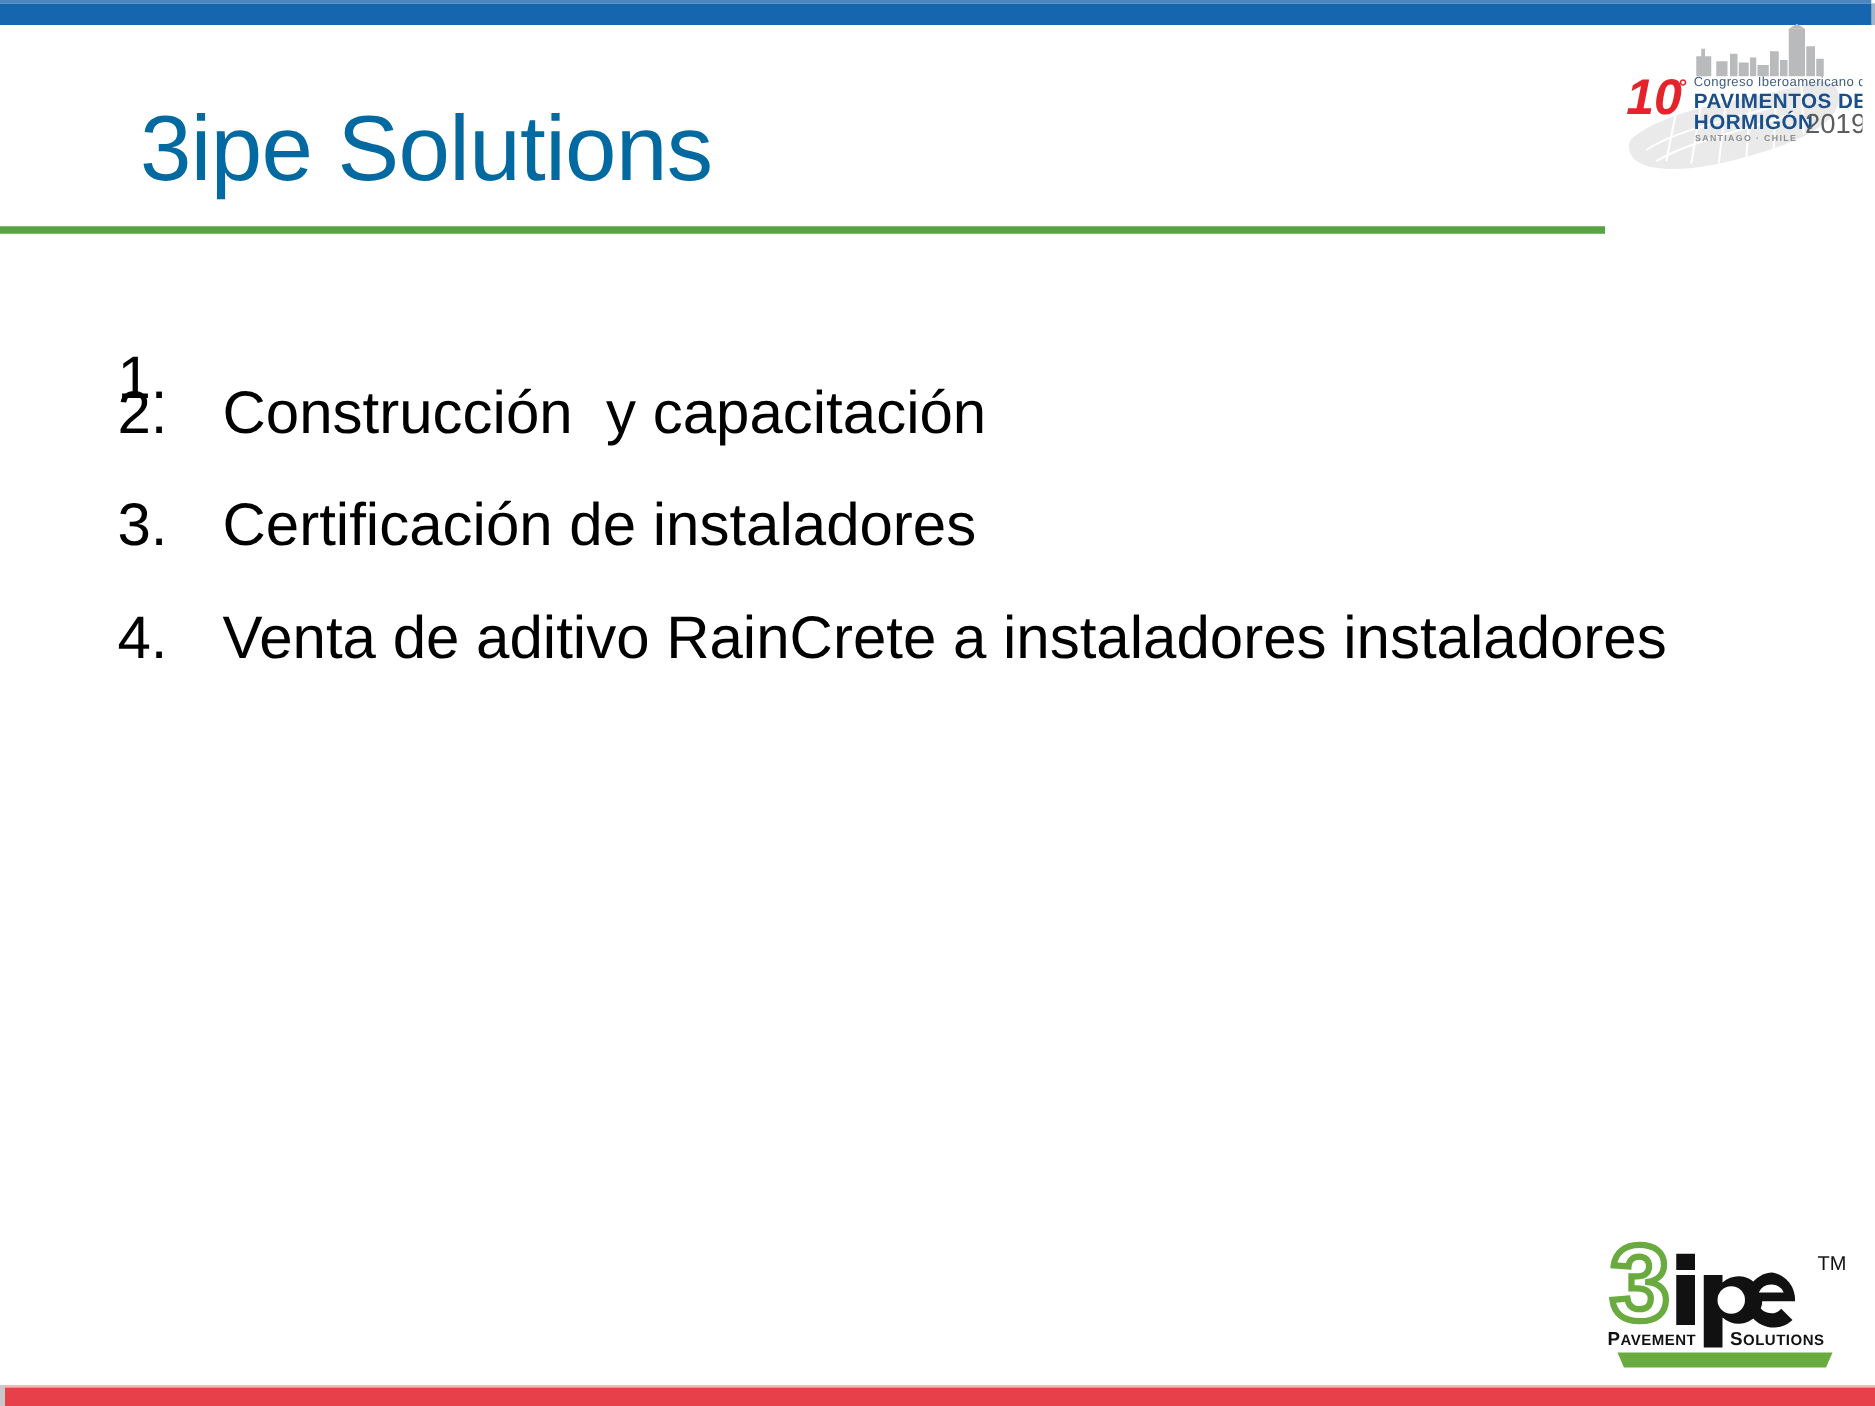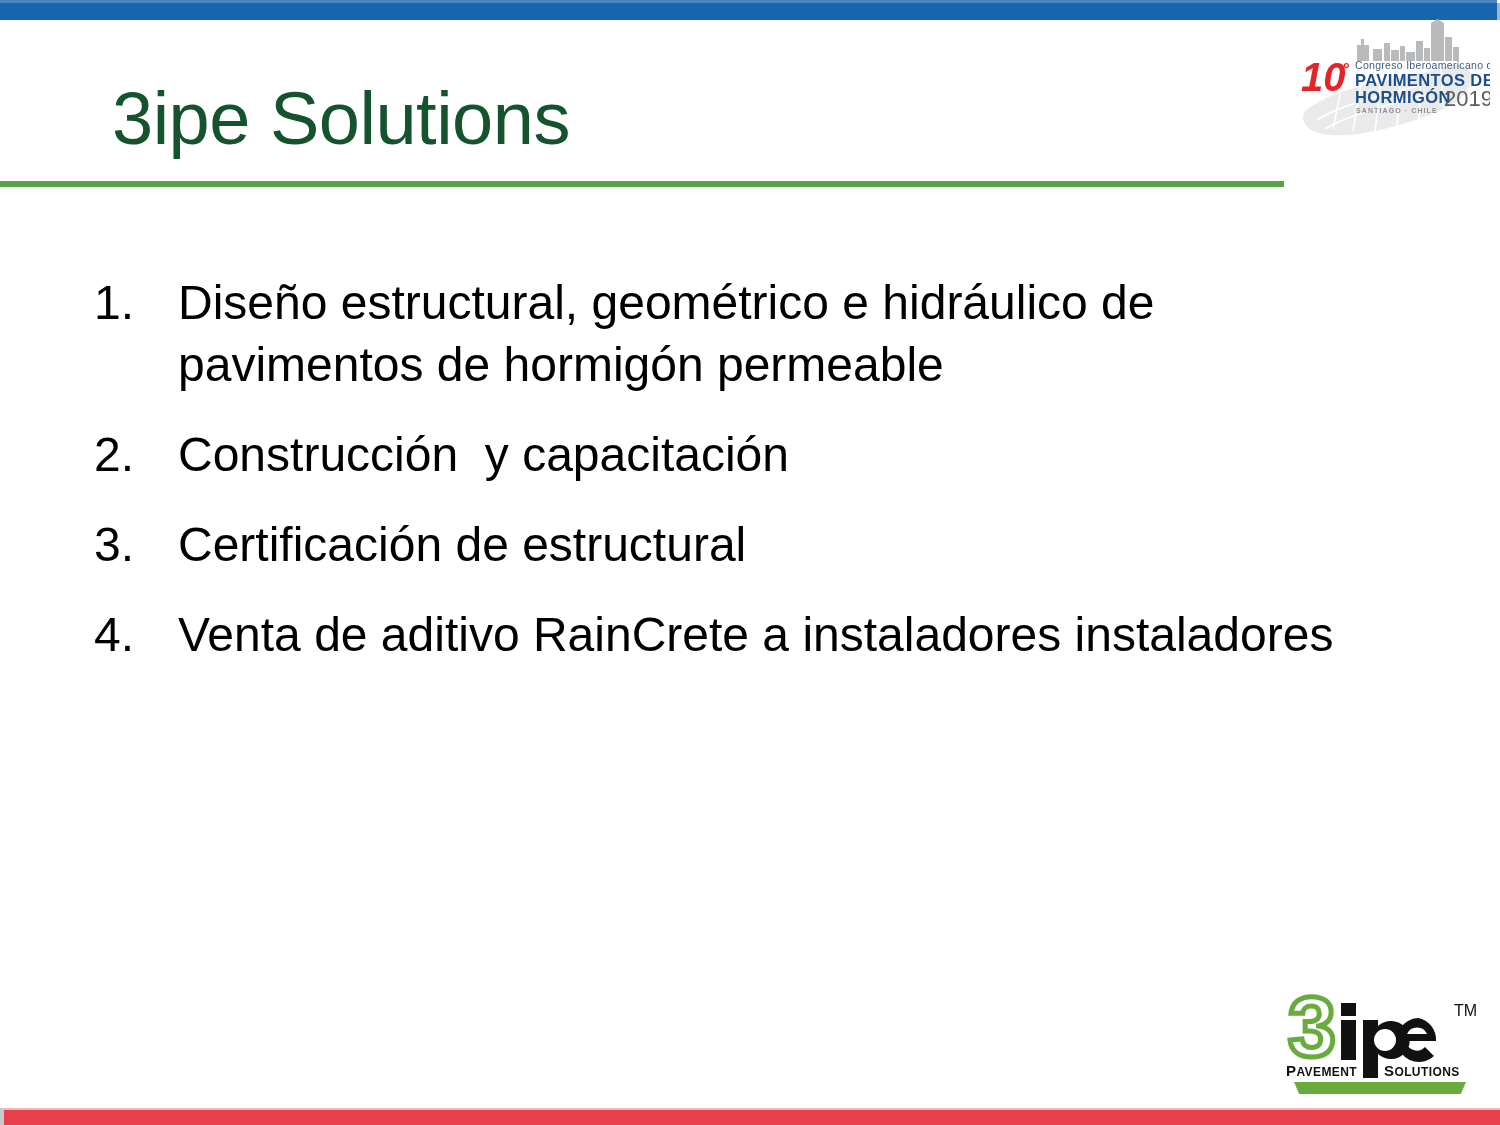--- a/index.html
+++ b/index.html
@@ -37,21 +37,21 @@
     border-right: 3px solid #9fb6cc;
   }
 
   
   .title {
     position: absolute;
     left: 112px;
     top: 76px;
     font-size: 74px;
     line-height: 86px;
-    color: #14532d;
+    color: #0369a1;
     font-weight: 400;
     letter-spacing: -0.5px;
     white-space: nowrap;
   }
   .title-rule {
     position: absolute;
     left: 0;
     top: 181px;
     width: 1284px;
     height: 6px;
@@ -153,31 +153,30 @@
   <div class="top-hairline"></div>
   <div class="top-bar"></div>
 
   <div class="title">3ipe Solutions</div>
   <div class="title-rule"></div>
 
   <div class="body-list">
 
     <div class="li wrap">
       <span class="num">1.</span>
-      <span class="txt">Diseño estructural, geométrico e hidráulico de pavimentos de hormigón permeable</span>
     </div>
 
     <div class="li">
       <span class="num">2.</span>
       <span class="txt">Construcción  y capacitación</span>
     </div>
 
     <div class="li">
       <span class="num">3.</span>
-      <span class="txt">Certificación de estructural</span>
+      <span class="txt">Certificación de instaladores</span>
     </div>
 
     <div class="li">
       <span class="num">4.</span>
       <span class="txt">Venta de aditivo RainCrete a instaladores instaladores</span>
     </div>
 
   </div>
 
   <div class="conf-logo">

